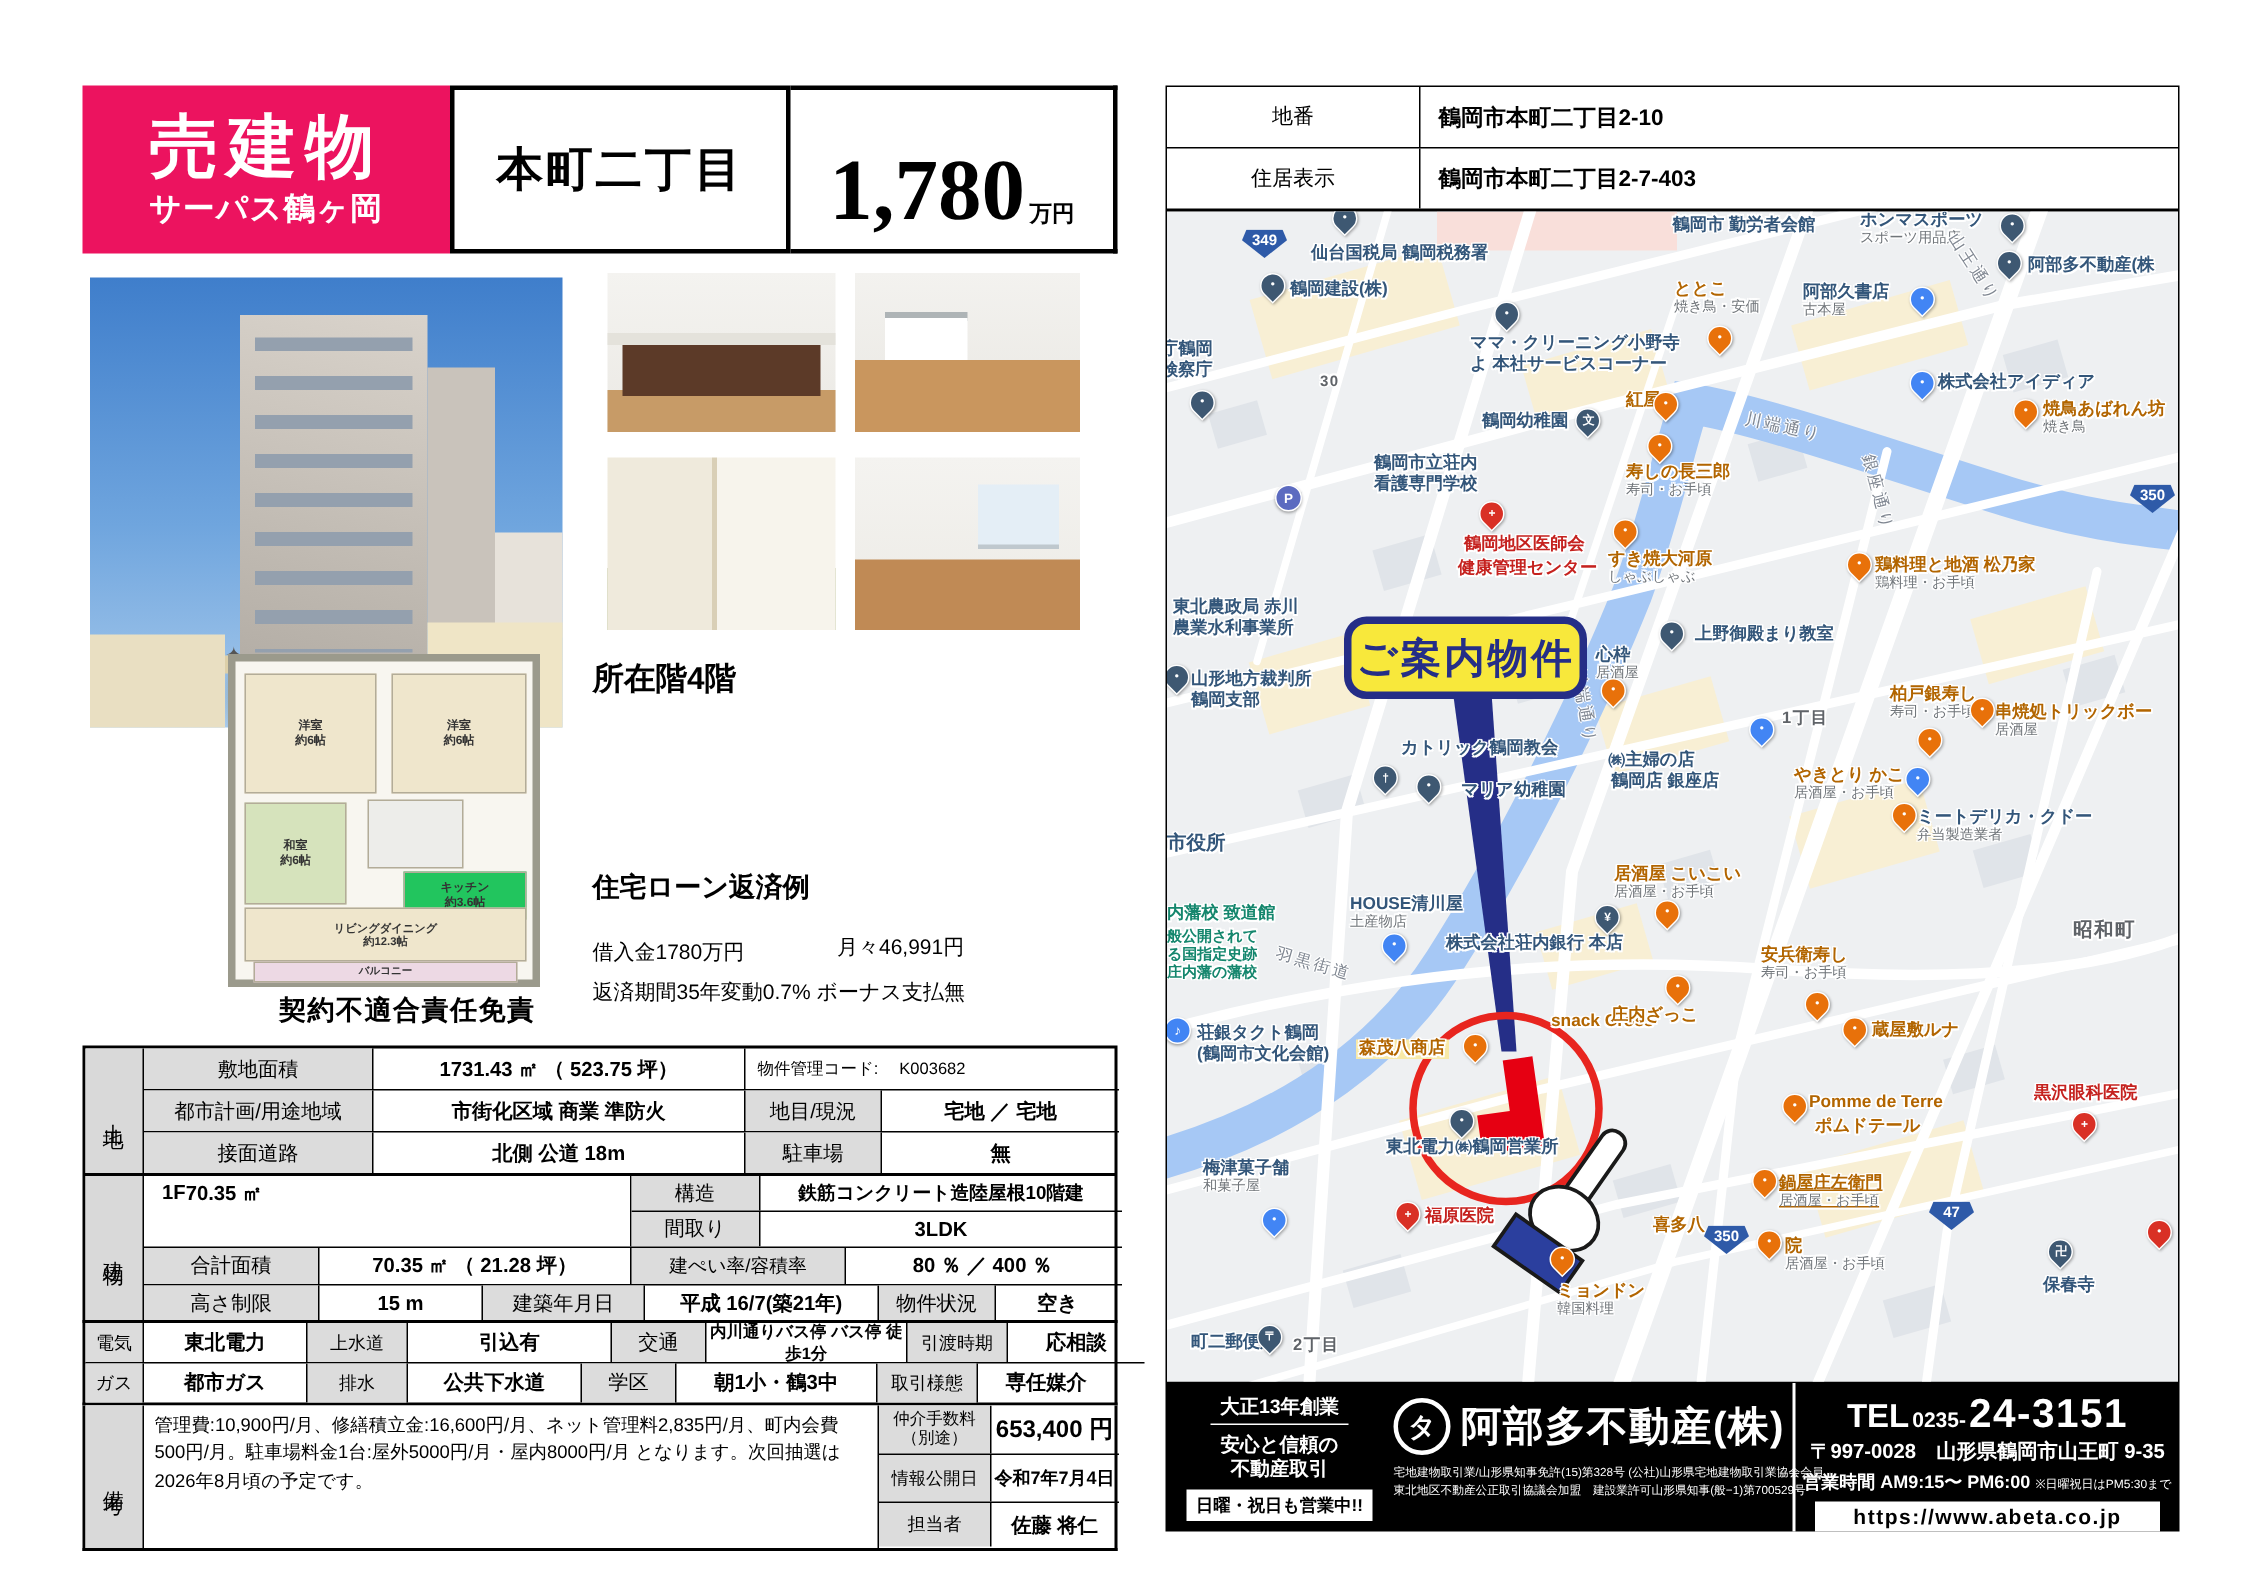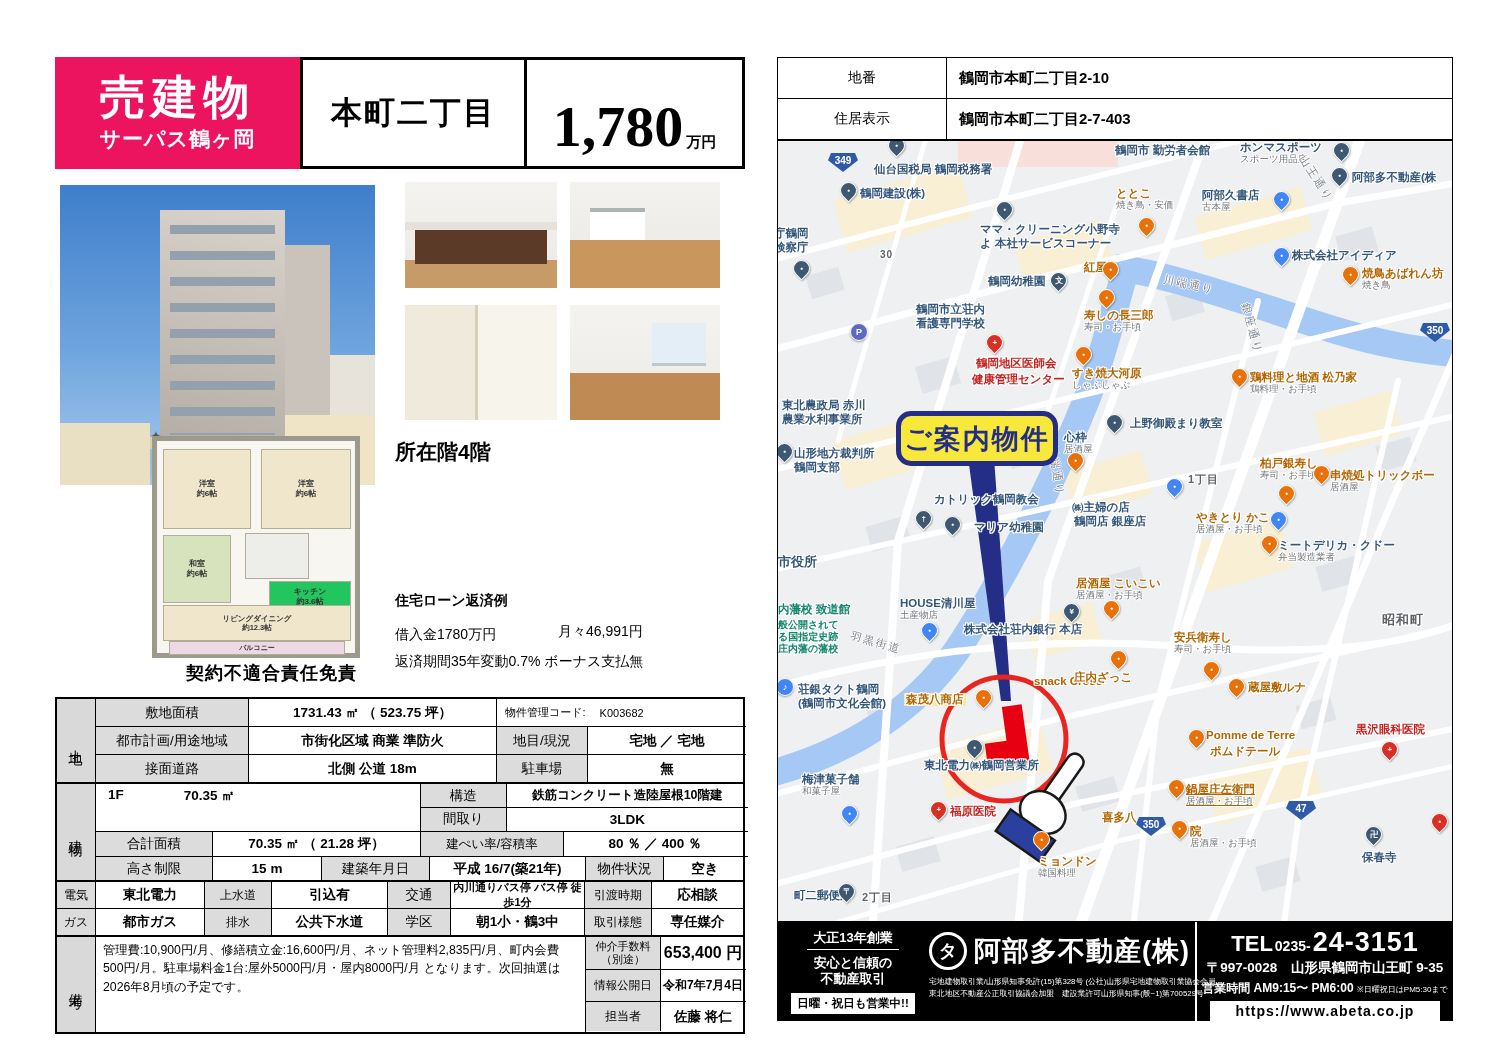--- a/index.html
+++ b/index.html
@@ -62,21 +62,21 @@
   .r-bed1{left:6px;top:8px;width:86px;height:78px;background:#EFE6CC;}
   .r-bed2{left:104px;top:8px;width:88px;height:78px;background:#EFE6CC;}
   .r-bath{left:88px;top:92px;width:62px;height:44px;background:#EDEDEA;}
   .r-washitsu{left:6px;top:94px;width:66px;height:66px;background:#D6E3BC;}
   .r-kitchen{left:112px;top:140px;width:80px;height:30px;background:#22c55e;}
   .r-ld{left:6px;top:164px;width:186px;height:34px;background:#EFE6CC;font-size:7.5px;}
   .r-balcony{left:12px;top:200px;width:174px;height:12px;background:#EDD9E4;font-size:7px;}
   .compass{position:absolute;left:150px;top:428px;font-size:14px;color:#555;}
   
   .t-floor{position:absolute;left:395px;top:438px;font-size:21px;font-weight:700;}
-  .t-loan-title{position:absolute;left:395px;top:592px;font-size:14px;font-weight:700;}
+  .t-loan-title{position:absolute;left:395px;top:579px;font-size:18px;font-weight:700;}
   .t-loan-amt{position:absolute;left:395px;top:626px;font-size:14px;}
   .t-loan-m{position:absolute;left:558px;top:623px;font-size:14px;}
   .t-loan-terms{position:absolute;left:395px;top:653px;font-size:14px;}
   .t-disc{position:absolute;left:186px;top:661px;font-size:18px;font-weight:700;letter-spacing:1px;}
   
   .spec{position:absolute;left:55px;top:697px;width:690px;font-size:13.5px;}
   .tsec{display:flex;border:2px solid #000;box-sizing:border-box;background:#fff;}
   .tsec+.tsec{border-top:0;}
   .side{width:38px;background:#D9D9D9;display:flex;align-items:center;justify-content:center;
         font-size:14px;border-right:1.5px solid #000;writing-mode:vertical-rl;letter-spacing:3px;}
@@ -84,21 +84,21 @@
   .row{display:flex;}
   .row+.row{border-top:1.5px solid #000;}
   .c{display:flex;align-items:center;justify-content:center;box-sizing:border-box;text-align:center;
      overflow:hidden;}
   .c+.c{border-left:1.5px solid #000;}
   .g{background:#DCDCDC;}
   .v{font-weight:700;}
   .stack{flex-direction:column;align-items:stretch;justify-content:flex-start;padding:0;}
   .stack>.row+.row{border-top:1.5px solid #000;}
   .code-cell{justify-content:flex-start;padding-left:8px;font-size:11px;gap:14px;}
-  .big-cell{align-items:flex-start;justify-content:flex-start;padding:3px 0 0 12px;gap:60px;font-weight:700;}
+  .big-cell{align-items:flex-start;justify-content:flex-start;padding:3px 0 0 12px;font-weight:700;}
   .remarks-text{font-weight:400;font-size:12.3px;text-align:left;align-items:flex-start;
                 padding:4px 7px;line-height:1.5;}
   .fee-label{white-space:pre-line;font-size:11px;line-height:1.2;}
   .fee-val{font-size:16px;font-weight:700;}
   
   .addr{position:absolute;left:777px;top:57px;width:676px;height:83px;border:1.5px solid #000;
         box-sizing:border-box;display:flex;flex-direction:column;}
   .addr-row{flex:1;display:flex;}
   .addr-row+.addr-row{border-top:1px solid #000;}
   .addr-l{width:168px;display:flex;align-items:center;justify-content:center;font-size:14px;}
@@ -264,21 +264,21 @@
         </div>
       </div>
     </div>
 
     <div class="tsec">
       <div class="rows">
         <div class="row" style="height:26px">
           <div class="c g" style="width:38px;font-size:12px">電気</div>
           <div class="c v" style="width:109px">東北電力</div>
           <div class="c g" style="width:67px;font-size:12px">上水道</div>
-          <div class="c v" style="width:116px">引込有</div>
+          <div class="c v" style="width:136px">引込有</div>
           <div class="c g" style="width:63px">交通</div>
           <div class="c v" style="width:134px;font-size:11px">内川通りバス停 バス停 徒歩1分</div>
           <div class="c g" style="width:67px;font-size:12px">引渡時期</div>
           <div class="c v" style="width:92px">応相談</div>
         </div>
         <div class="row" style="height:26px">
           <div class="c g" style="width:38px;font-size:12px">ガス</div>
           <div class="c v" style="width:109px">都市ガス</div>
           <div class="c g" style="width:67px;font-size:12px">排水</div>
           <div class="c v" style="width:116px">公共下水道</div>

